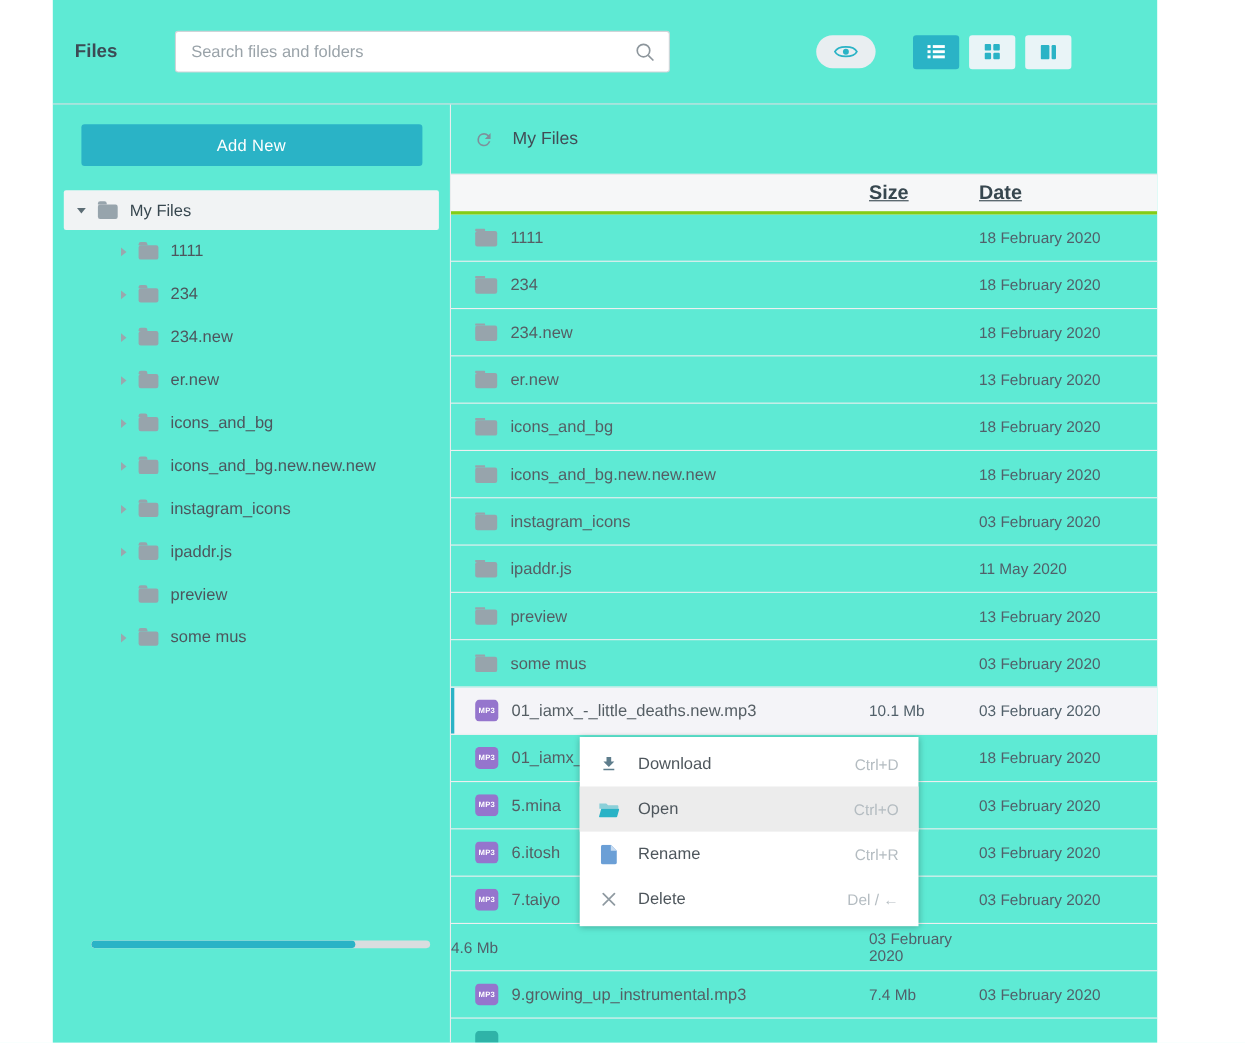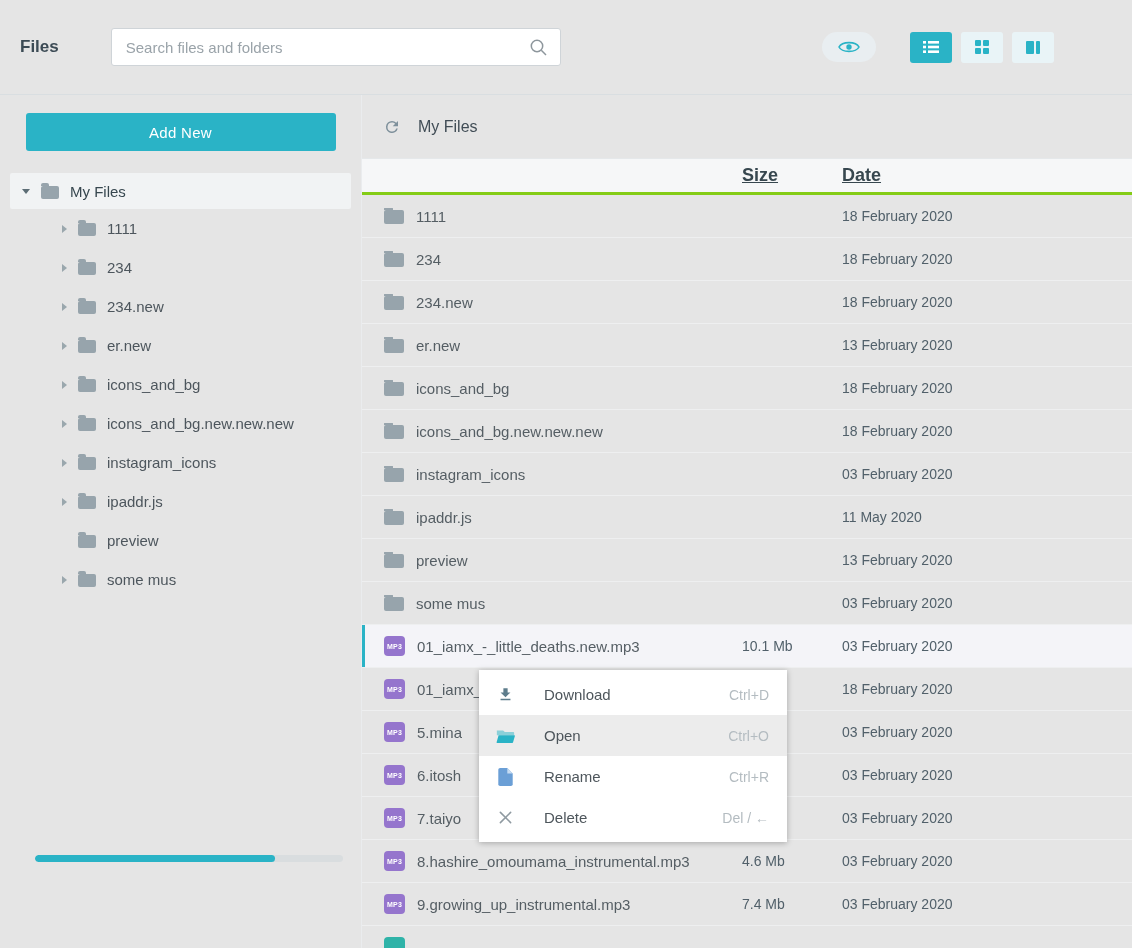--- a/index.html
+++ b/index.html
@@ -1,20 +1,20 @@
 <!DOCTYPE html>
 <html style="--accent: #2ab3c6; --mp3: #9575cd; --folder: #97a4ac; --fteal: #2fb3a8;"><head>
 <meta charset="utf-8">
 <style>
   * { margin:0; padding:0; box-sizing:border-box; }
   html, body { background:#fff; }
   body { font-family:"Liberation Sans", sans-serif; }
   :root { --accent:#2ab3c6; --mp3:#9575cd; --folder:#97a4ac; --fteal:#2fb3a8; }
 
-  .app { width:1132px; height:948px; position:relative; overflow:hidden; background:#e5e5e5; }
+  .app { width:1004px; height:948px; position:relative; overflow:hidden; background:#5eead4;margin-left:48px; }
 
   
   .topbar { height:95px; display:flex; align-items:center; padding:0 78px 0 20px; border-bottom:1px solid #d9dee1; }
   .files-title { font-size:17px; font-weight:bold; color:#3c4b55; }
   .searchbox { position:relative; margin-left:52px; width:450px; }
   .searchbox input { width:100%; height:38px; border:1px solid #cfd4d8; border-radius:3px; padding:0 46px 0 14px; font-size:15px; color:#444; font-family:inherit; outline:none; }
   .searchbox input::placeholder { color:#9aa3a9; }
   .search-ic { position:absolute; right:13px; top:10px; cursor:pointer; }
   .top-actions { margin-left:auto; display:flex; align-items:center; gap:34px; }
   .eye-btn { width:54px; height:30px; border-radius:16px; background:#e9eef1; display:flex; align-items:center; justify-content:center; cursor:pointer; }
@@ -63,21 +63,21 @@
   .cell-size, .cell-date { font-size:14px; font-weight:normal; color:#51606a; }
 
   .ico { flex:none; }
   .ico-folder { width:20px; height:14px; background:var(--folder); border-radius:2px; position:relative; margin-top:2px; }
   .ico-folder::before { content:""; position:absolute; top:-3px; left:0; width:9px; height:3px; background:var(--folder); border-radius:2px 2px 0 0; }
   .ico-mp3 { width:21px; height:20px; background:var(--mp3); border-radius:4px; color:#fff; font-size:7px; font-weight:bold; display:flex; align-items:center; justify-content:center; letter-spacing:.2px; }
   .ico-file { width:21px; height:20px; background:var(--fteal); border-radius:4px; }
 
   
   .ctx { position:absolute; left:117px; top:575px; width:308px; background:#fff; box-shadow:0 1px 6px rgba(0,0,0,.28); padding:4px 0; z-index:5; }
-  .ctx-item { height:41px; display:flex; align-items:center; gap:29px; padding:0 18px 0 16px; cursor:pointer; }
+  .ctx-item { height:41px; display:flex; align-items:center; gap:17px; padding:0 18px 0 16px; cursor:pointer; }
   .ctx-item.hover { background:#ececec; }
   .ci { width:20px; display:flex; justify-content:center; flex:none; }
   .ctx-label { font-size:15px; color:#4e565c; }
   .ctx-short { margin-left:auto; font-size:14px; color:#b4bcc1; }
 </style>
 </head>
 <body>
 
 <div class="app">
 
@@ -361,24 +361,20 @@
   <div class="row">
     <div class="cell-name">
       <span class="ico ico-mp3">MP3</span>
       <span class="fname">7.taiyo</span>
     </div>
     <div class="cell-size"></div>
     <div class="cell-date">03 February 2020</div>
   </div>
 
   <div class="row">
-    <div class="cell-name">
-      <span class="ico ico-mp3">MP3</span>
-      <span class="fname">8.hashire_omoumama_instrumental.mp3</span>
-    </div>
     <div class="cell-size">4.6 Mb</div>
     <div class="cell-date">03 February 2020</div>
   </div>
 
   <div class="row">
     <div class="cell-name">
       <span class="ico ico-mp3">MP3</span>
       <span class="fname">9.growing_up_instrumental.mp3</span>
     </div>
     <div class="cell-size">7.4 Mb</div>

